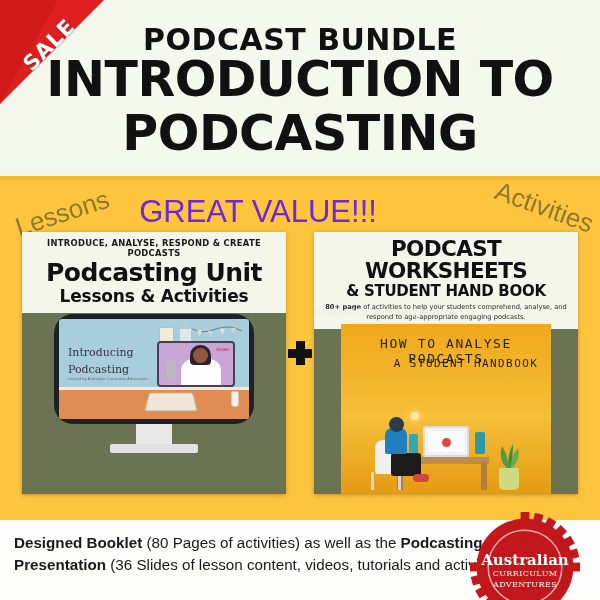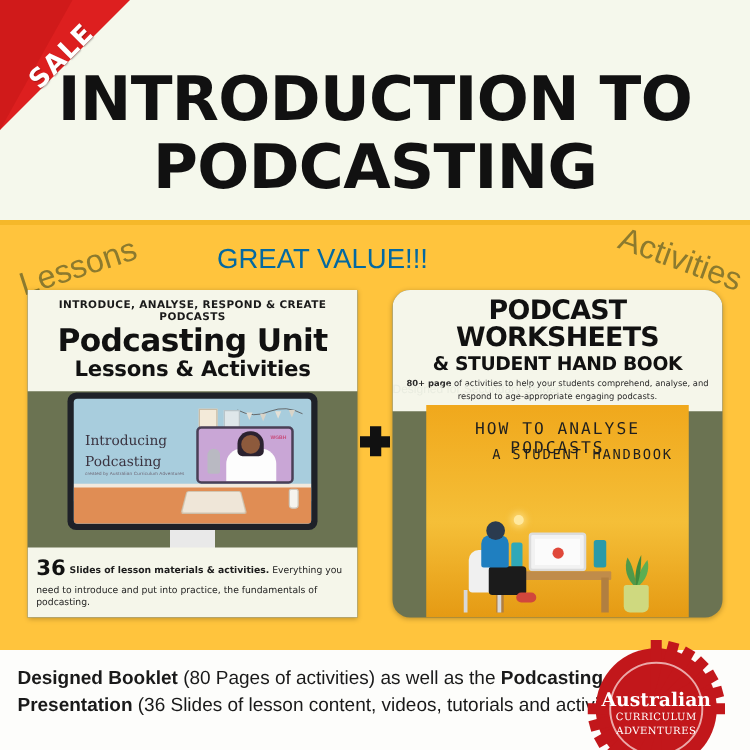--- a/index.html
+++ b/index.html
@@ -70,21 +70,21 @@
     overflow:hidden;
   }
   #amber-topline {
     position:absolute; left:0; top:0; width:600px; height:4px;
     background:#f5b82a;
   }
 
   #great-value {
     position:absolute; left:0; top:18px; width:516px;
     text-align:center;
-    font-size:22px; color:#0369a1; letter-spacing:0px;
+    font-size:31px; color:#6d28d9; letter-spacing:0px;
     font-family:"Liberation Sans", sans-serif;
     font-weight:400;
   }
 
   .corner-word {
     position:absolute;
     color:#8c7a2e;
     font-size:26px;
     font-family:"Liberation Sans", sans-serif;
     font-weight:400;
@@ -94,21 +94,21 @@
   #word-activities { right:4px; top:16px; transform:rotate(20deg); }
 
   
   .card {
     position:absolute;
     background:#6b7352;
     box-shadow:0 1px 4px rgba(0,0,0,.25);
     overflow:hidden;
   }
   #card-left  { left:22px;  top:56px; width:264px; height:262px; }
-  #card-right { left:314px; top:56px; width:264px; height:262px;border-radius:14px; }
+  #card-right { left:314px; top:56px; width:264px; height:262px; }
 
   .card-head {
     background:#f5f6ea;
     width:100%;
     padding:6px 6px 7px;
     text-align:center;
   }
 
   
   #l-eyebrow {
@@ -126,21 +126,21 @@
     font-family:"DejaVu Sans", sans-serif; letter-spacing:-0.2px;
     line-height:1.1; margin-top:1px;
   }
 
   
   #monitor-wrap {
     position:absolute; left:0; top:78px; width:264px; height:140px;
   }
   #monitor {
     position:absolute; left:32px; top:4px; width:200px; height:110px;
-    background:#1e2128; border-radius:7px; padding:5px;
+    background:#1e2128; border-radius:19px; padding:5px;
   }
   #screen {
     width:100%; height:100%; border-radius:3px;
     background:#a8cddd; position:relative; overflow:hidden;
   }
   #screen-floor {
     position:absolute; left:0; bottom:0; width:100%; height:29%;
     background:#e08d54;
   }
   #screen-desk {
@@ -308,20 +308,21 @@
   #footer-text {
     font-size:15.2px; color:#1a1a1a; line-height:1.42;
     font-family:"Liberation Sans", sans-serif;
   }
   #footer-text b { font-weight:bold; }
 </style>
 </head>
 <body>
 
 <div id="header">
+  <div id="kicker">PODCAST BUNDLE</div>
   <div id="title-l1">INTRODUCTION TO</div>
   <div id="title-l2">PODCASTING</div>
 
   <div id="sale-ribbon">
     <div class="tri"></div>
     <div class="tri-shade"></div>
     <div id="sale-label">SALE</div>
   </div>
 </div>
 
@@ -371,25 +372,20 @@
           </div>
 
           <div id="keyboard"></div>
           <div id="cup"></div>
         </div>
       </div>
       <div id="stand-neck"></div>
       <div id="stand-base"></div>
     </div>
 
-    <div class="card-foot">
-      <div id="l-foot-text">
-        <span id="l-foot-num">36</span><span id="l-foot-b">Slides of lesson materials &amp; activities.</span><span> Everything you need to introduce and put into practice, the fundamentals of podcasting.</span>
-      </div>
-    </div>
 
   </div>
 
   <div id="plus">
     <div class="pb-h"></div>
     <div class="pb-v"></div>
   </div>
 
   <div class="card" id="card-right">
     <div class="card-head">

